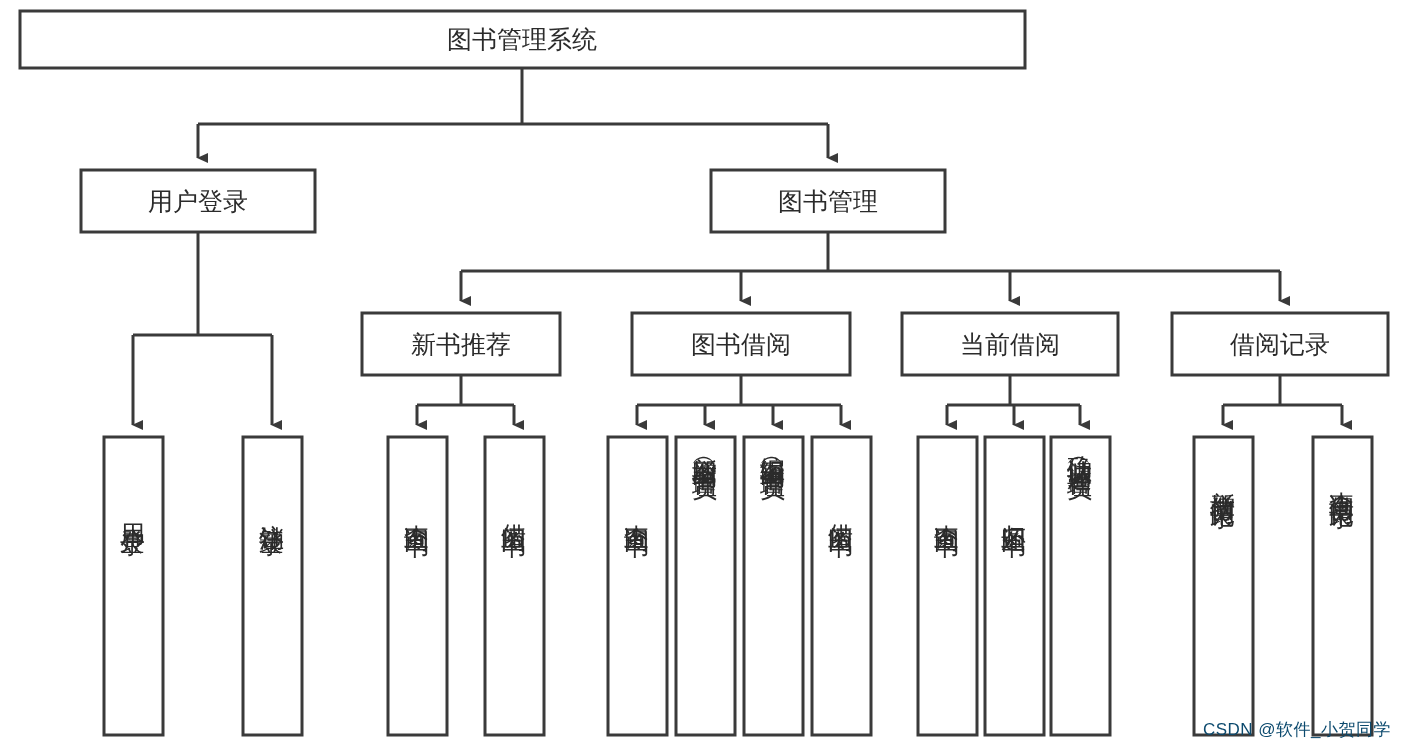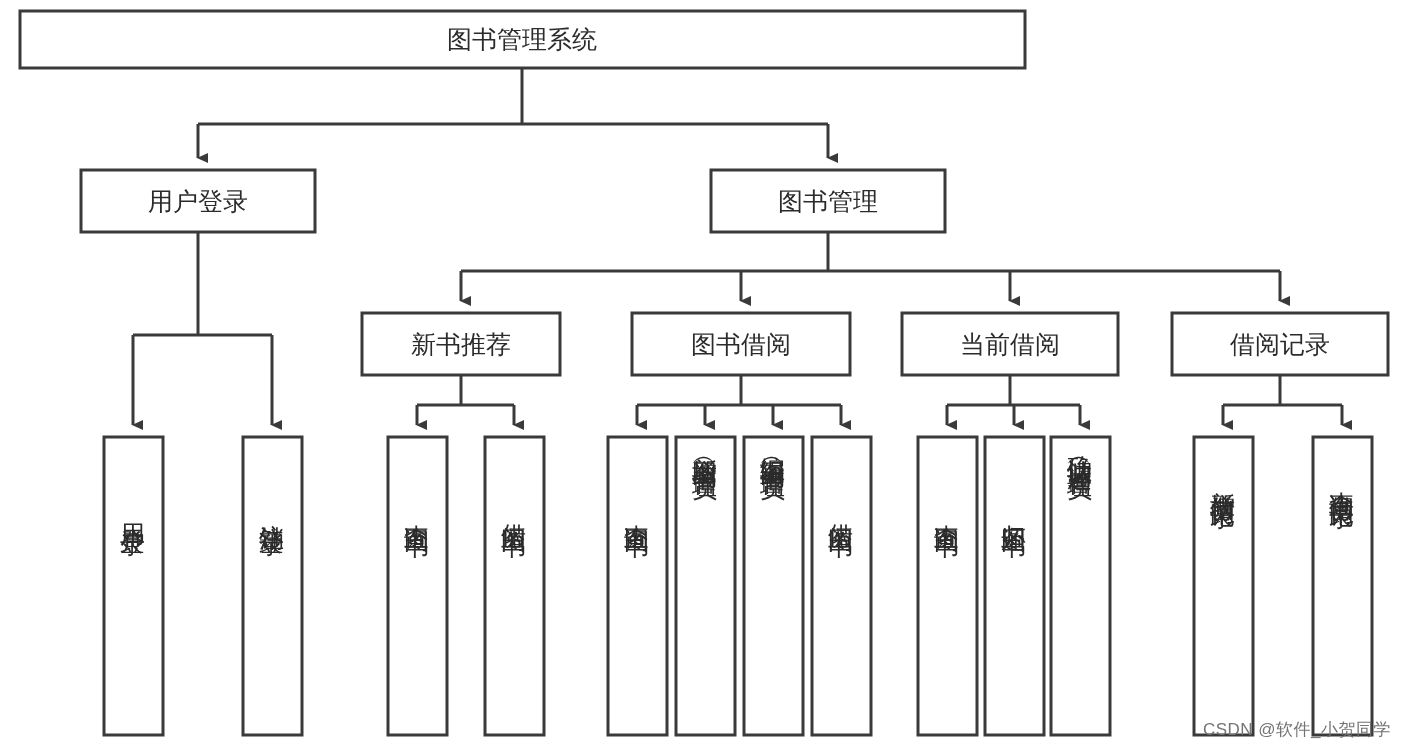--- a/index.html
+++ b/index.html
@@ -50,21 +50,21 @@
     text-anchor: middle;
     writing-mode: vertical-rl;
     letter-spacing: 3px;
   }
   .watermark {
     position: absolute;
     right: 14px;
     bottom: 6px;
     font-family: "Liberation Sans", "DejaVu Sans", sans-serif;
     font-size: 17px;
-    color: #737373;
+    color: #0c4a6e;
     white-space: nowrap;
     letter-spacing: 0.5px;
   }
 </style>
 </head>
 <body>
 
 <div id="diagram-root">
 
   <svg id="flow" viewBox="0 0 1405 747" xmlns="http://www.w3.org/2000/svg">

